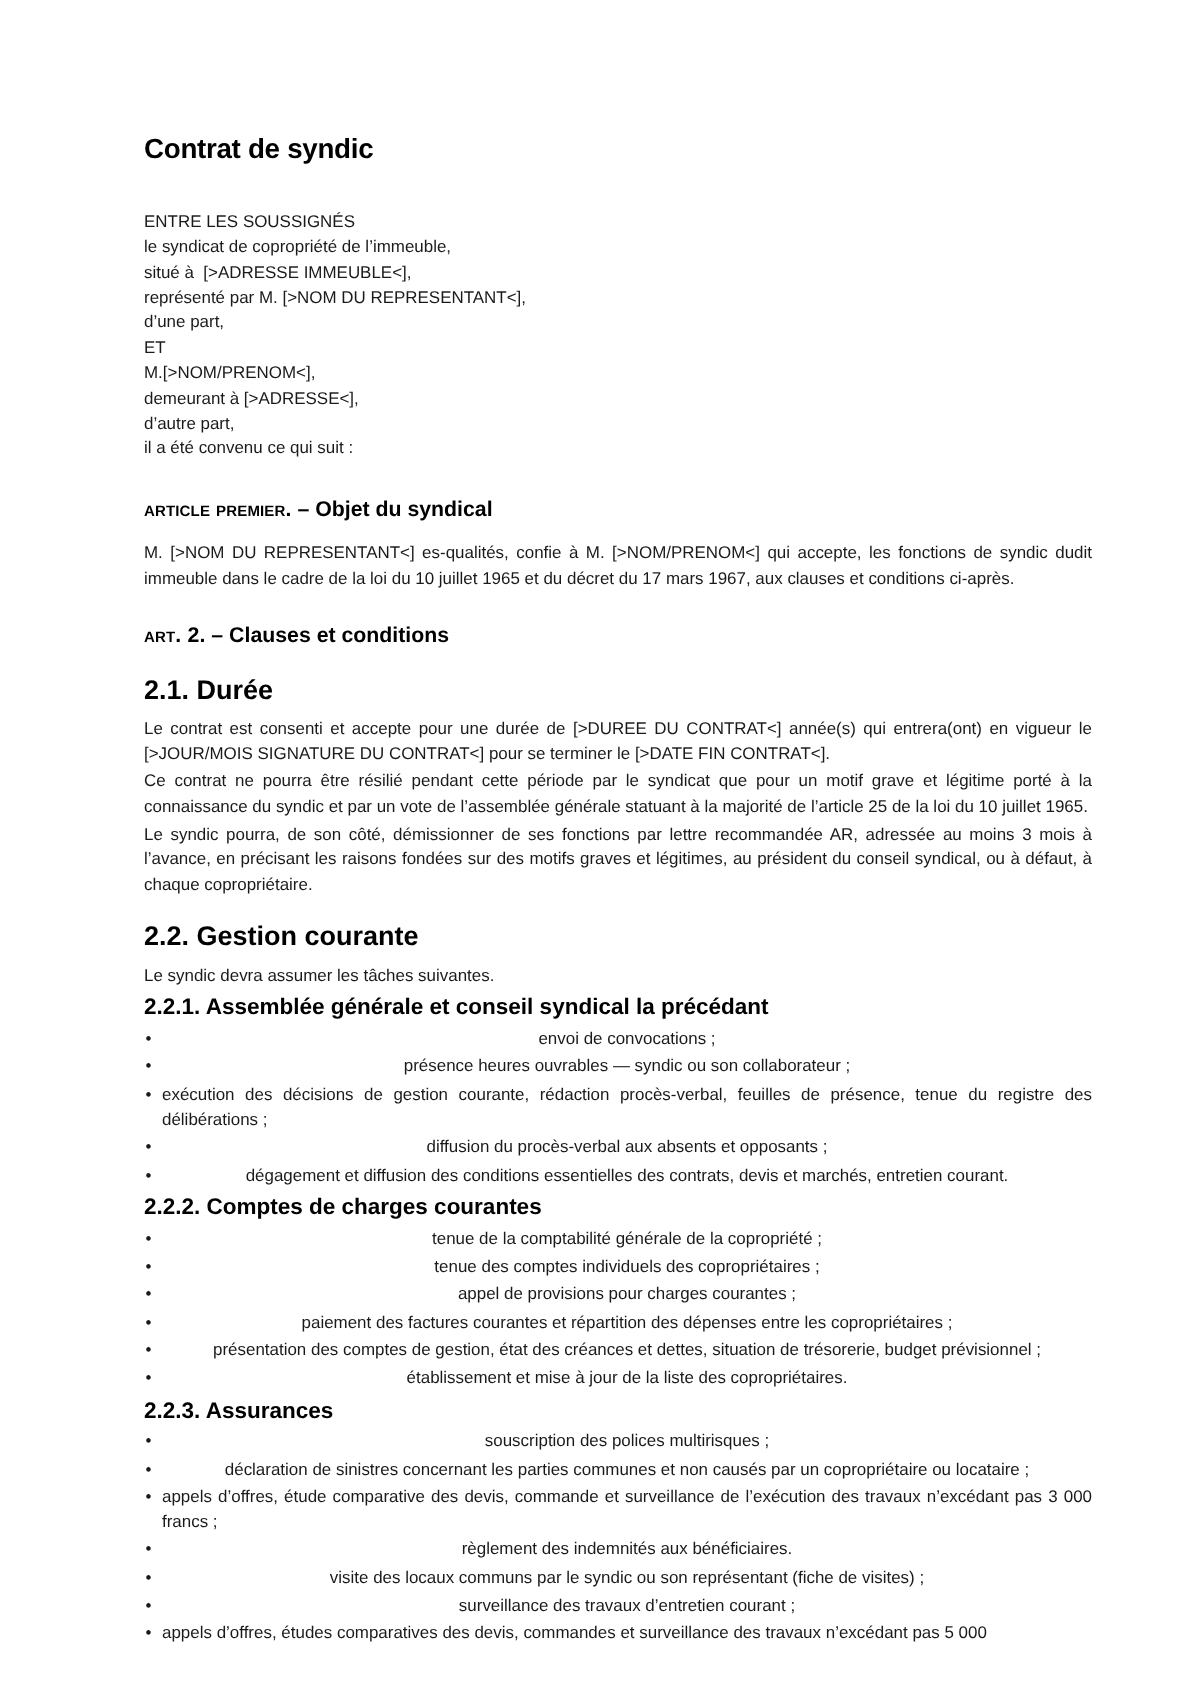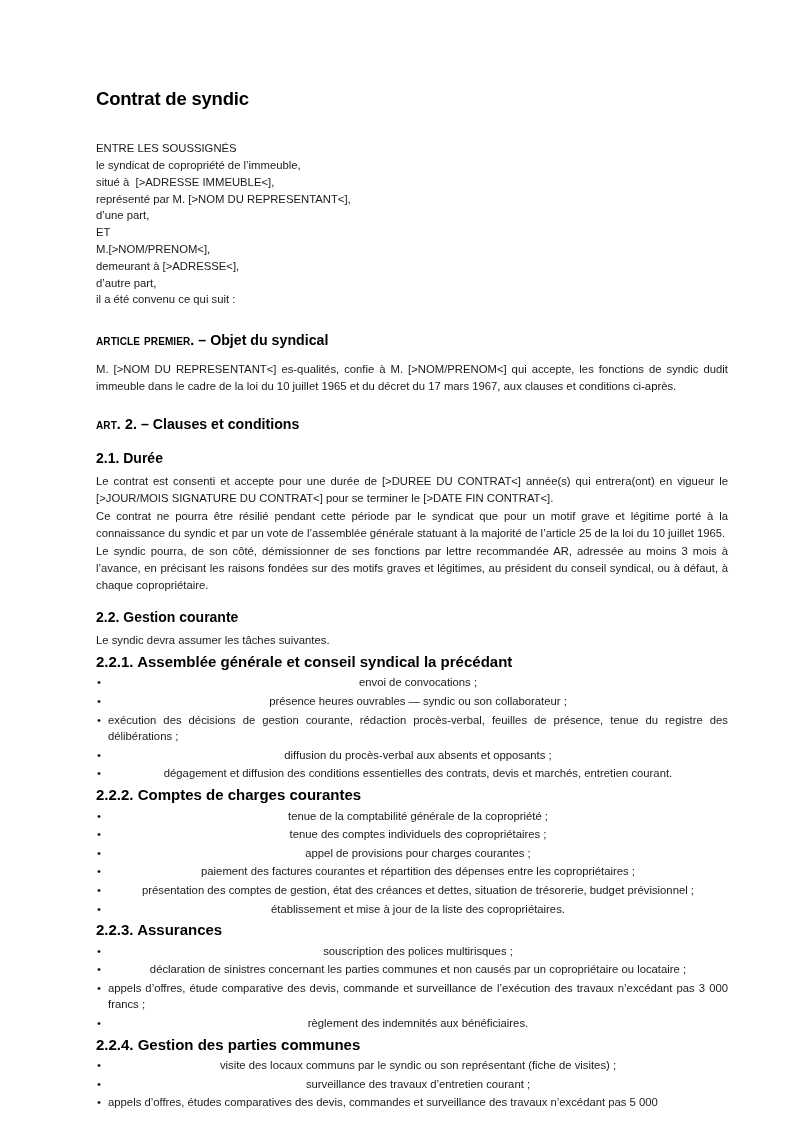--- a/index.html
+++ b/index.html
@@ -62,21 +62,21 @@
   }
   .art-heading .smallcaps::first-letter {
     text-transform: uppercase;
   }
   .art-heading .rest {
     letter-spacing: 0;
   }
 
   
   .sub-heading {
-    font-size: 14px;
+    font-size: 18px;
     font-weight: bold;
     color: #000;
     margin: 15px 0 6px 0;
     line-height: 1.3;
   }
   .subsub-heading {
     font-size: 15px;
     font-weight: bold;
     color: #000;
     margin: 3px 0 3px 0;
@@ -182,21 +182,20 @@
     </ul>
 
     <h4 class="subsub-heading">2.2.3. Assurances</h4>
     <ul class="bul">
       <li class="plain">souscription des polices multirisques ;</li>
       <li class="plain">déclaration de sinistres concernant les parties communes et non causés par un copropriétaire ou locataire ;</li>
       <li class="justified">appels d’offres, étude comparative des devis, commande et surveillance de l’exécution des travaux n’excédant pas 3 000 francs ;</li>
       <li class="plain">règlement des indemnités aux bénéficiaires.</li>
     </ul>
 
-    <h4 class="subsub-heading">2.2.4. Gestion des parties communes</h4>
     <ul class="bul">
       <li class="plain">visite des locaux communs par le syndic ou son représentant (fiche de visites) ;</li>
       <li class="plain">surveillance des travaux d’entretien courant ;</li>
       <li class="justified">appels d’offres, études comparatives des devis, commandes et surveillance des travaux n’excédant pas 5 000</li>
     </ul>
 
   </div>
 </div>
 
 </body></html>

